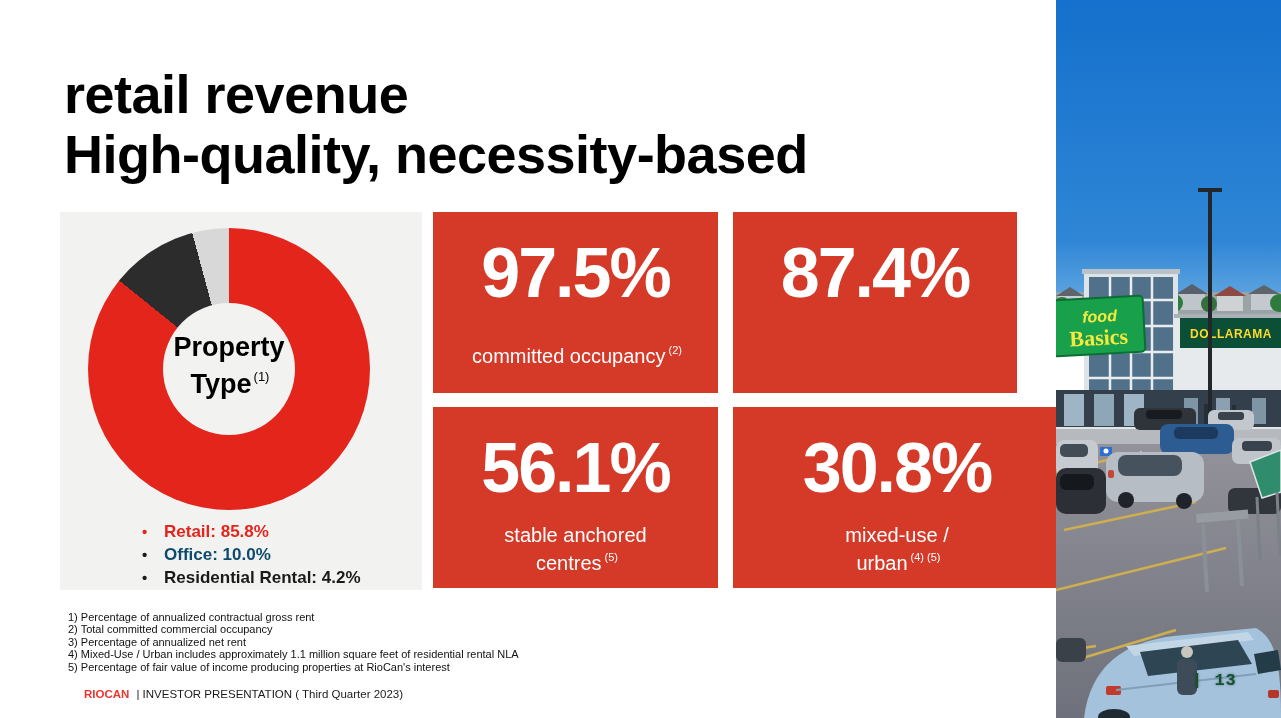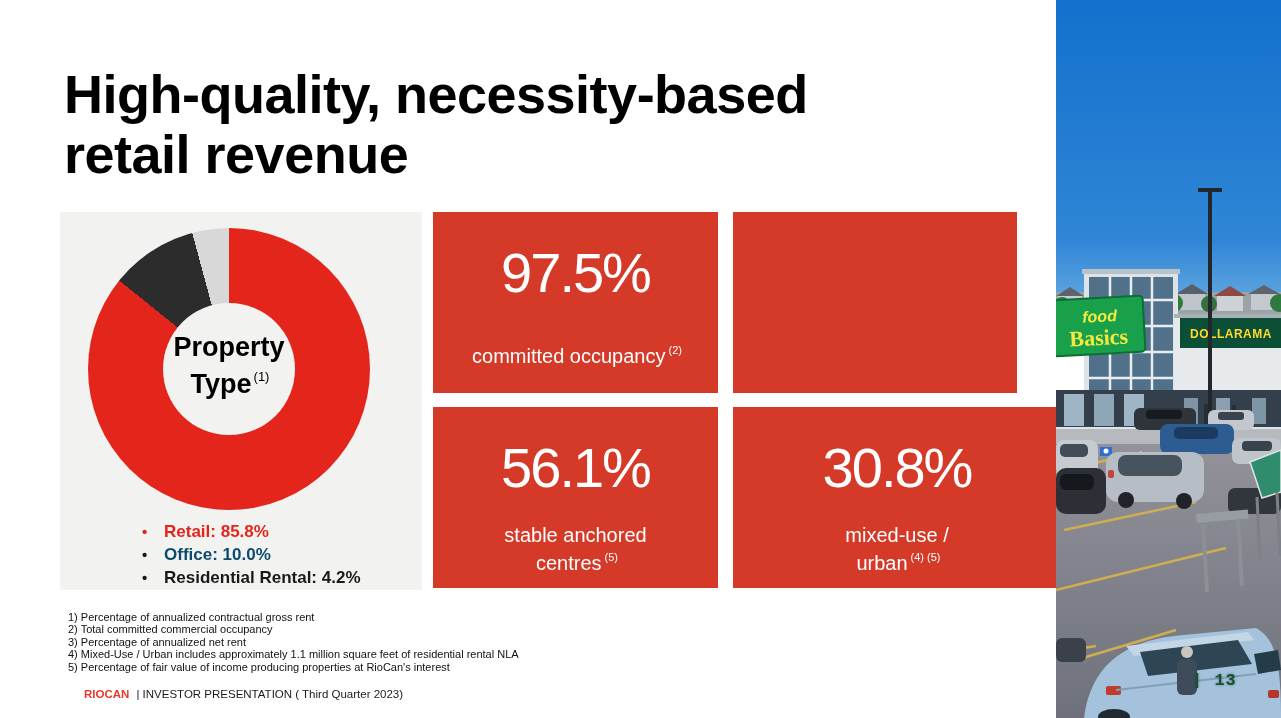--- a/index.html
+++ b/index.html
@@ -32,21 +32,21 @@
   .legend-row .bullet { width:22px; font-size:15px; }
 
   
   .stat-box { position:absolute; width:285px; height:181px; background:var(--stat-red); color:#fff; }
   .stat-box.b1 { left:433px; top:212px; }
   .stat-box.b2 { left:733px; top:212px; width:284px; }
   .stat-box.b3 { left:433px; top:407px; }
   .stat-box.b4 { left:733px; top:407px; width:328px; }
   .stat-value {
     position:absolute; top:26px; left:0; right:0; text-align:center;
-    font-size:56px; font-weight:400; letter-spacing:-2px; line-height:70px;
+    font-size:70px; font-weight:700; letter-spacing:-2px; line-height:70px;
   }
   .stat-label {
     position:absolute; top:116px; height:52px; left:0; right:0; text-align:center;
     font-size:20px; line-height:23px; font-weight:400;
     display:flex; flex-direction:column; justify-content:center;
   }
   .stat-label sup { font-size:11px; position:relative; top:-1px; left:3px; }
 
   
   .footnotes { position:absolute; left:68px; top:611px; font-size:11px; line-height:12.4px; color:#111; }
@@ -60,22 +60,22 @@
     position:absolute; left:136px; top:671px; color:#14532d; font-size:17px; font-weight:700;
     text-shadow:0 0 3px rgba(0,0,0,0.35); letter-spacing:1px;font-family:Liberation Mono, monospace;
   }
 </style>
 </head>
 <body style="--stat-red: #D53A29; --panel-bg: #F2F2F1; --brand-red: #ED352B;">
 
 <div class="slide">
 
   <h1 class="page-title">
+    <div>retail revenue</div>
     <div>High-quality, necessity-based</div>
-    <div>retail revenue</div>
   </h1>
 
   <section class="chart-panel">
     <div class="donut">
       <div class="donut-ring" style="background: conic-gradient(rgb(228, 37, 28) 0%, rgb(228, 37, 28) 85.8%, rgb(45, 44, 44) 85.8%, rgb(45, 44, 44) 95.8%, rgb(216, 216, 216) 95.8%, rgb(216, 216, 216) 100%);"></div>
       <div class="donut-hole">
         <div class="donut-title">
           <div>Property</div>
           <div><span>Type</span><sup>(1)</sup></div>
         </div>
@@ -97,20 +97,21 @@
       </div>
   </section>
 
   <section class="stat-box b1">
     <div class="stat-value">97.5%</div>
     <div class="stat-label">
         <div><span>committed occupancy</span><sup>(2)</sup></div>
       </div>
   </section>
   <section class="stat-box b2">
+    <div class="stat-value">87.4%</div>
     <div class="stat-label">
       </div>
   </section>
   <section class="stat-box b3">
     <div class="stat-value">56.1%</div>
     <div class="stat-label">
         <div><span>stable anchored</span></div>
         <div><span>centres</span><sup>(5)</sup></div>
       </div>
   </section>

